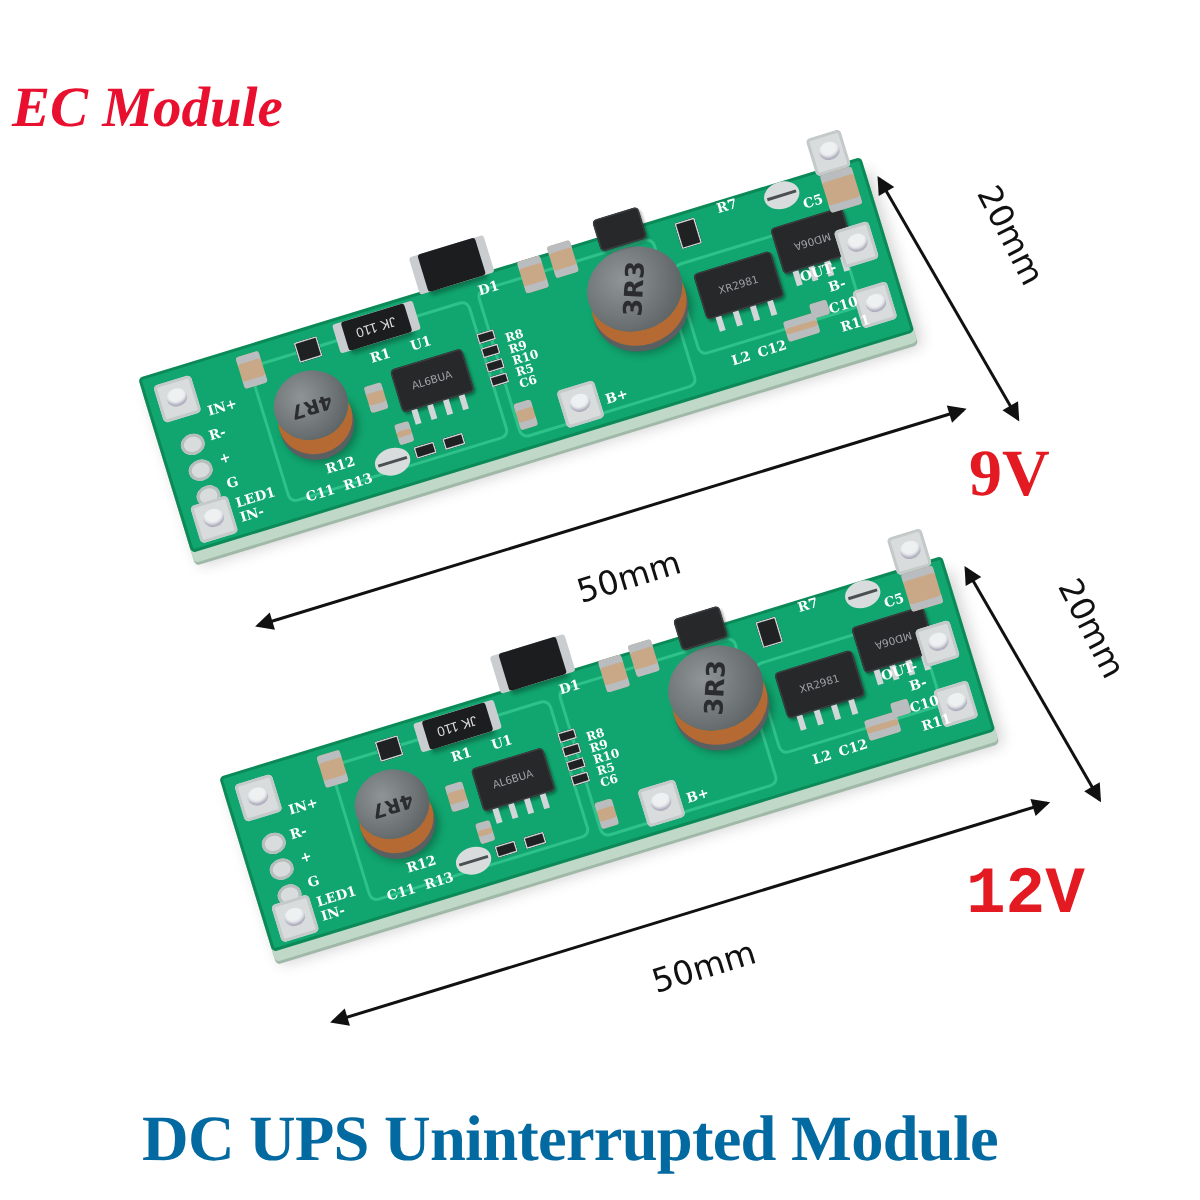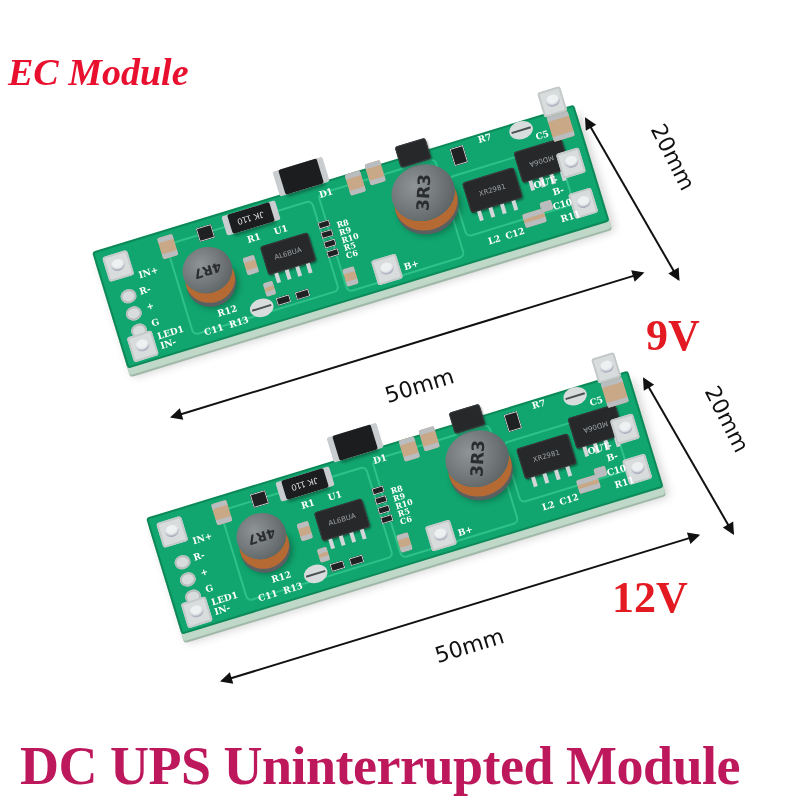--- a/index.html
+++ b/index.html
@@ -7,21 +7,21 @@
       width: 800px; height: 800px; background: #ffffff; position: relative; overflow: hidden;
       font-family: "Liberation Sans", sans-serif;
     }
     .brand {
       position: absolute; left: 8px; top: 50px;
       font-family: "Liberation Serif", serif; font-style: italic; font-weight: bold;
       font-size: 38px; color: #e8102e; letter-spacing: 0px;
     }
     .title {
       position: absolute; left: 0; width: 760px; top: 735px; text-align: center;
-      font-family: "Liberation Serif", serif; font-weight: bold; font-size: 54px; color: #be185d;
+      font-family: "Liberation Serif", serif; font-weight: bold; font-size: 43px; color: #0369a1;
       letter-spacing: -0.5px;
     }
     .volt {
       position: absolute; font-family: "Liberation Serif", serif; font-weight: bold; color: #e41a22;
       font-size: 44px;
     }
     .dim-label {
       position: absolute; font-family: "DejaVu Sans", sans-serif; font-size: 22px; color: #111;
       transform-origin: left top; white-space: nowrap;
     }
@@ -205,21 +205,21 @@
     <div class="cap" style="left:440px; top:82px; width:12px; height:10px;"></div>
     <span class="silk" style="left:452px; top:86px;">C10</span>
     <span class="silk" style="left:456px; top:100px;">R11</span>
   </div>
 </div>
 
 <div class="dim-line" style="left:586px; top:118px; width:185px; transform: rotate(60deg);"></div>
 <div class="dim-label" style="left:668px; top:120px; transform: rotate(63deg);">20mm</div>
 <div class="dim-line" style="left:172px; top:416px; width:492px; transform: rotate(-17deg);"></div>
 <div class="dim-label" style="left:382px; top:384px; transform: rotate(-17deg);">50mm</div>
-<div class="volt" style="left:646px; top:310px;">9V</div>
+<div class="volt" style="left:646px; top:290px;">9V</div>
 
 <div class="board-wrap" style="left:146px; top:518px; transform: rotate(-17deg);">
   <div class="board">
     <div class="trace" style="left:70px; top:12px; width:150px; height:92px;"></div>
     <div class="trace" style="left:230px; top:8px; width:120px; height:100px;"></div>
     <div class="trace" style="left:360px; top:30px; width:110px; height:60px;"></div>
 
     <div class="pad" style="left:6px; top:6px;"></div>
     <div class="hole" style="left:12px; top:44px;"></div>
     <div class="hole" style="left:12px; top:62px;"></div>
@@ -318,15 +318,15 @@
     <div class="cap" style="left:440px; top:82px; width:12px; height:10px;"></div>
     <span class="silk" style="left:452px; top:86px;">C10</span>
     <span class="silk" style="left:456px; top:100px;">R11</span>
   </div>
 </div>
 
 <div class="dim-line" style="left:644px; top:378px; width:178px; transform: rotate(60deg);"></div>
 <div class="dim-label" style="left:722px; top:382px; transform: rotate(63deg);">20mm</div>
 <div class="dim-line" style="left:222px; top:680px; width:498px; transform: rotate(-17deg);"></div>
 <div class="dim-label" style="left:432px; top:644px; transform: rotate(-17deg);">50mm</div>
-<div class="volt" style="left:612px; top:572px;">12V</div>
+<div class="volt" style="left:644px; top:572px;font-family:Liberation Mono, monospace;">12V</div>
 
 <div class="title">DC UPS Uninterrupted Module</div>
 
 </body></html>

